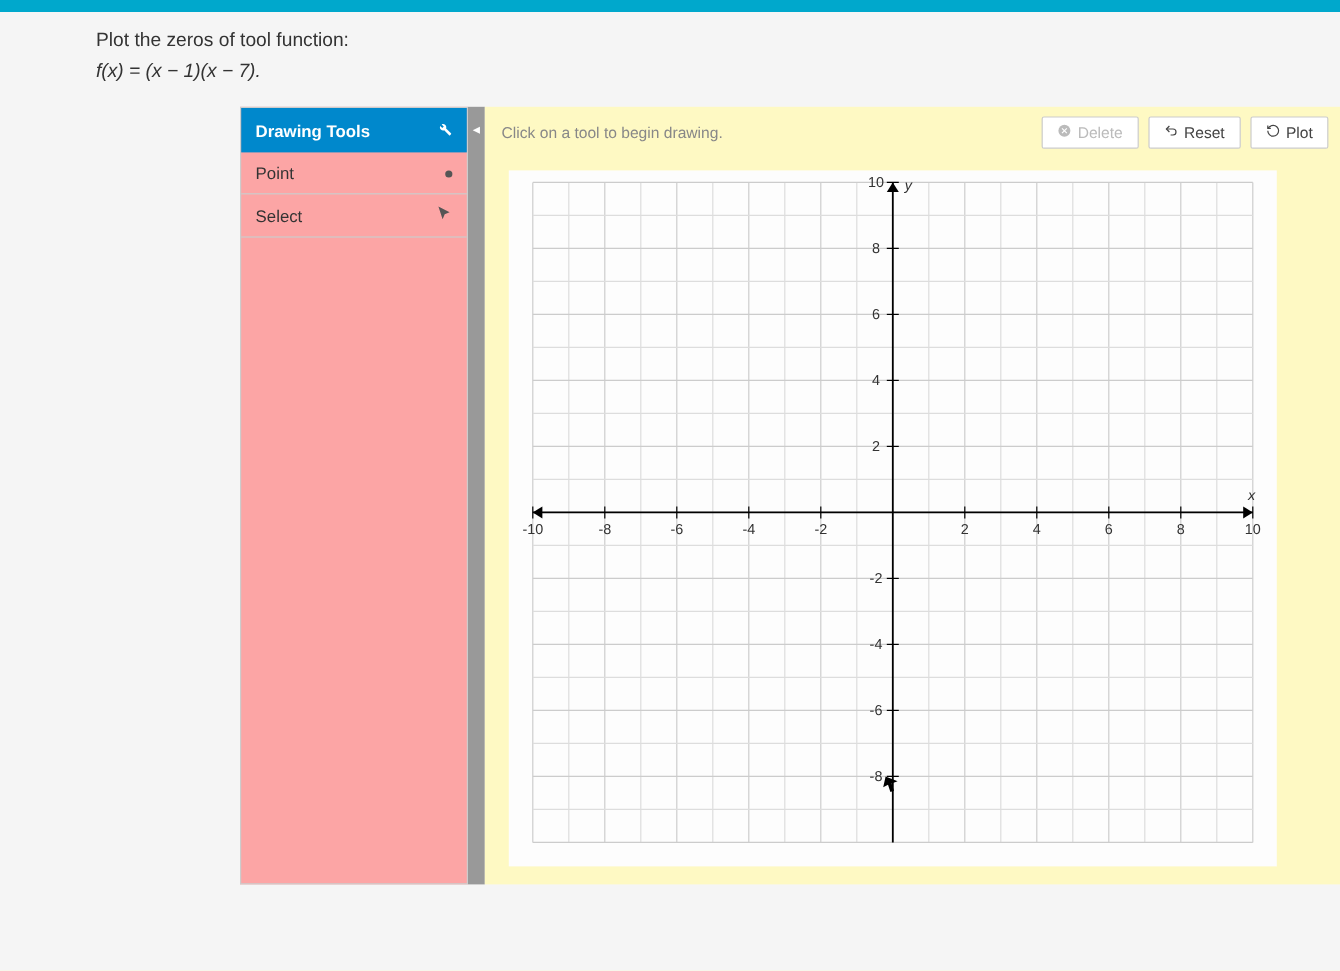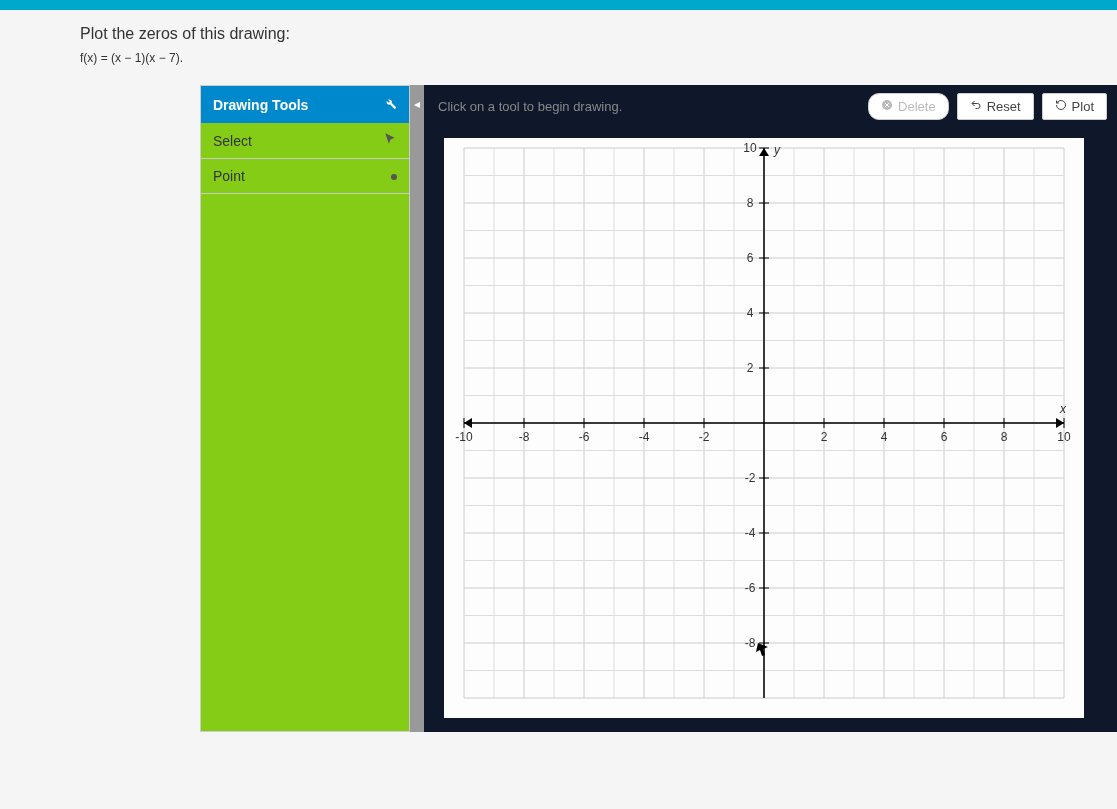--- a/index.html
+++ b/index.html
@@ -1,74 +1,74 @@
 <!DOCTYPE html>
 <html><head>
 <meta charset="utf-8">
 <style>
   * { box-sizing: border-box; margin: 0; padding: 0; }
   body { font-family: Arial, Helvetica, sans-serif; background: #f5f5f5; width: 1117px; height: 809px; overflow: hidden; }
   .top-bar { height: 10px; background: #00a8cc; }
   .question-area { padding: 15px 0 10px 80px; color: #333; }
   .question-text { font-size: 16px; margin-bottom: 8px; }
-  .equation { font-size: 12px; }
+  .equation { font-size: 16px; font-style: italic; }
   .work-area { margin-left: 200px; margin-top: 10px; display: flex; }
-  .tools-panel { width: 210px; border: 1px solid #ccc; background: #84cc16; }
+  .tools-panel { width: 190px; border: 1px solid #ccc; background: #fca5a5; }
   .tools-header { background: #0088cc; color: #fff; font-size: 14px; font-weight: bold; padding: 10px 12px; display: flex; justify-content: space-between; align-items: center; }
   .tools-header .wrench { font-size: 14px; }
   .tool-row { border-bottom: 1px solid #ccc; padding: 9px 12px; display: flex; justify-content: space-between; align-items: center; font-size: 14px; color: #333; cursor: pointer; }
   .tool-icon { font-size: 12px; color: #555; }
   .dot-icon { width: 6px; height: 6px; background: #555; border-radius: 50%; display: inline-block; }
   .collapse-tab { width: 14px; background: #999; color: #fff; display: flex; align-items: flex-start; justify-content: center; padding-top: 12px; cursor: pointer; font-size: 12px; }
-  .canvas-area { flex: 1; position: relative; background: #0f172a; }
+  .canvas-area { flex: 1; position: relative; background: #fef9c3; }
   .canvas-toolbar { display: flex; align-items: center; padding: 8px 10px; gap: 8px; }
   .hint-text { flex: 1; color: #888; font-size: 13px; padding-left: 4px; }
   .tb-btn { border: 1px solid #ccc; background: #fff; padding: 5px 12px; font-size: 13px; color: #444; cursor: pointer; border-radius: 2px; display: flex; align-items: center; gap: 5px; }
-  .tb-btn.disabled { color: #bbb; cursor: default; border-radius: 11px; }
+  .tb-btn.disabled { color: #bbb; cursor: default; }
   .graph-wrap { padding: 10px 20px; }
   svg.graph { background: #fdfdfd; }
   .grid-line { stroke: #ddd; stroke-width: 1; }
   .grid-line-major { stroke: #ccc; stroke-width: 1; }
   .axis { stroke: #000; stroke-width: 1.5; }
   .tick { stroke: #000; stroke-width: 1; }
   .tick-label { font-size: 12px; fill: #333; text-anchor: middle; }
   .axis-label { font-size: 12px; font-style: italic; fill: #333; }
 </style>
 </head>
 <body>
 
 <div class="top-bar"></div>
 
 <div class="question-area">
-  <div class="question-text">Plot the zeros of this drawing:</div>
+  <div class="question-text">Plot the zeros of tool function:</div>
   <div class="equation">f(x) = (x − 1)(x − 7).</div>
 </div>
 
 <div class="work-area">
 
   <div class="tools-panel">
     <div class="tools-header">
       <span>Drawing Tools</span>
       <span class="wrench">
         <svg width="14" height="14" viewBox="0 0 24 24" fill="#fff">
             <path d="M22 19l-7-7c.6-1.6.2-3.5-1.1-4.8-1.4-1.4-3.5-1.7-5.2-.9l3 3-2.1 2.1-3-3c-.8 1.7-.5 3.8.9 5.2 1.3 1.3 3.2 1.7 4.8 1.1l7 7c.4.4 1 .4 1.4 0l1.3-1.3c.4-.4.4-1 0-1.4z"></path>
           </svg>
       </span>
     </div>
     <div class="tool-row">
+      <span>Point</span>
+      <span class="tool-icon"><span class="dot-icon"></span></span>
+    </div>
+    <div class="tool-row">
       <span>Select</span>
       <span class="tool-icon">
         <svg width="14" height="14" viewBox="0 0 24 24" fill="#555">
             <path d="M4 2l6 18 3-7 7-3z"></path>
           </svg>
       </span>
-    </div>
-    <div class="tool-row">
-      <span>Point</span>
-      <span class="tool-icon"><span class="dot-icon"></span></span>
     </div>
   </div>
 
   <div class="collapse-tab">
     <span>◂</span>
   </div>
 
   <div class="canvas-area">
     <div class="canvas-toolbar">
       <div class="hint-text">Click on a tool to begin drawing.</div>

